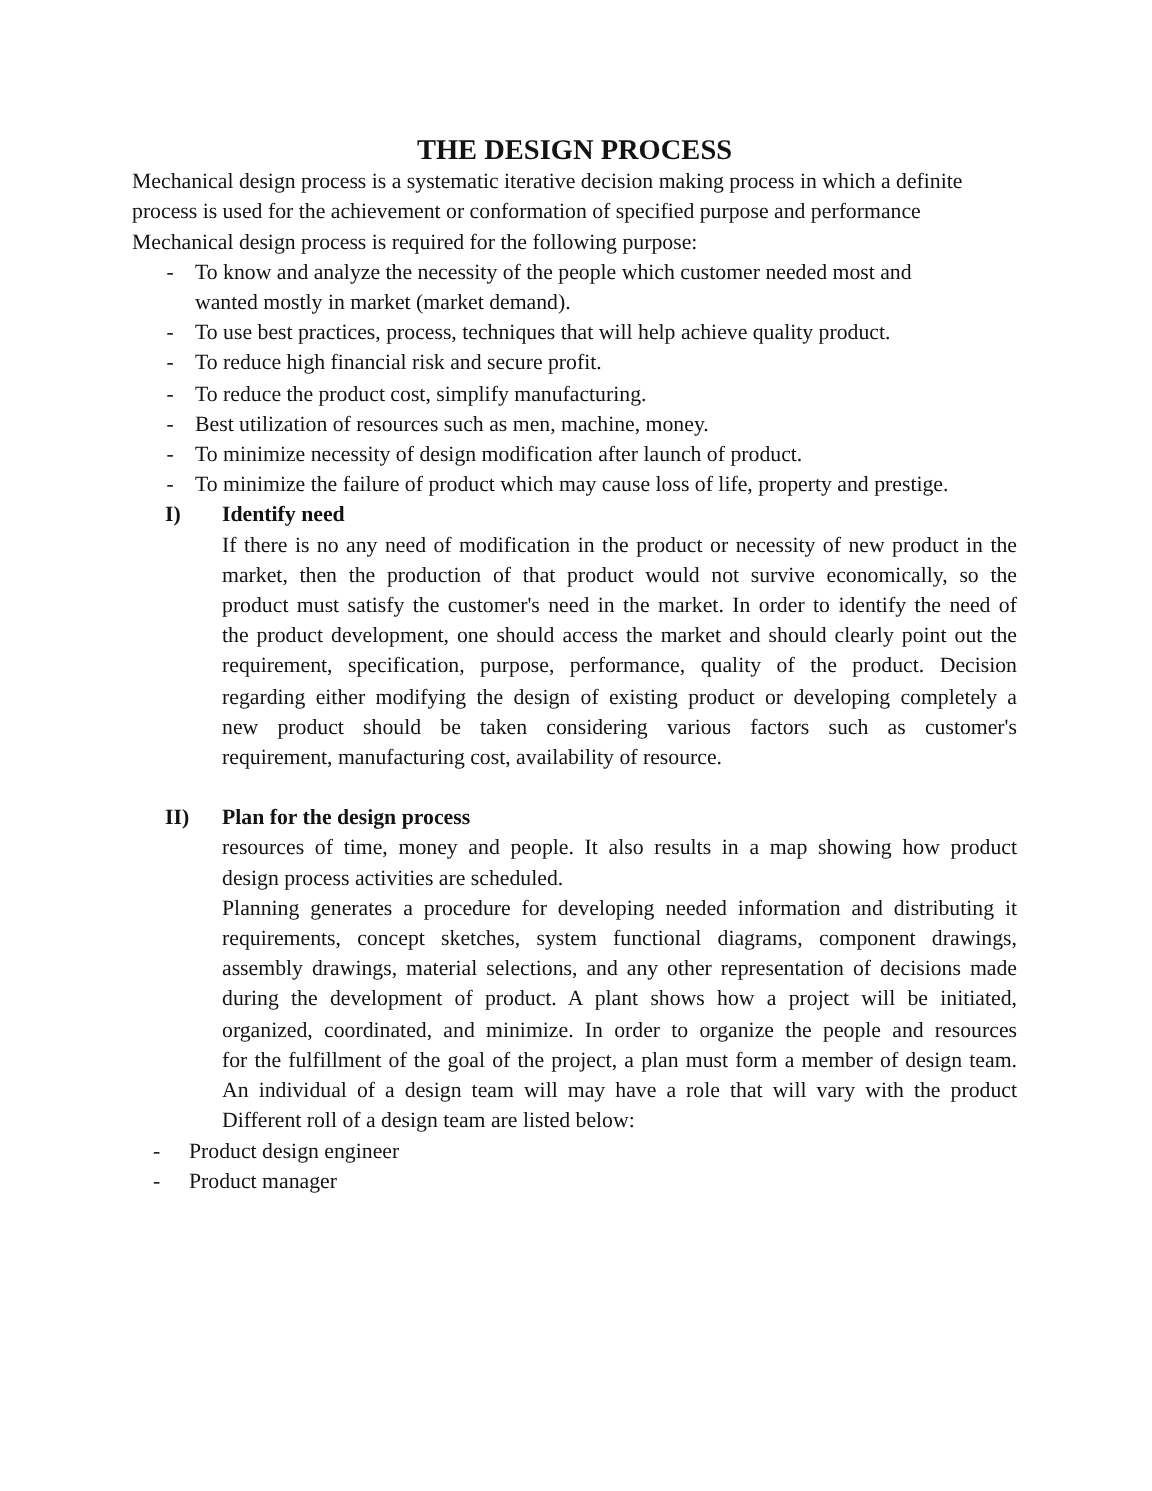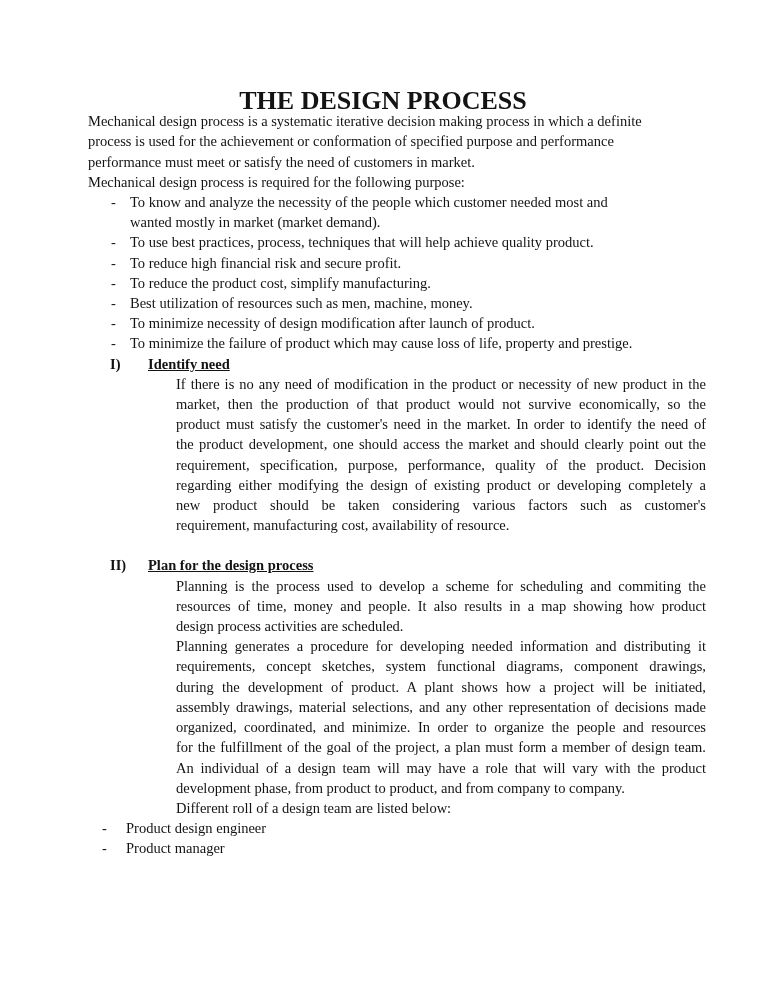--- a/index.html
+++ b/index.html
@@ -15,56 +15,55 @@
     color: #131313;
   }
   .doc {
     margin: 91px 0 0 88px;
     width: 590px;
     font-size: 14.5px;
     line-height: 20.2px;
   }
   .title {
     font-weight: bold;
-    font-size: 26px;
+    font-size: 19px;
     line-height: 20.2px;
     text-align: center;
   }
   .ln { min-height: 20.2px; }
   .ln.j {
     text-align: justify;
     text-align-last: justify;
   }
-  .para.indent { margin-left: 88px; width: 530px; }
+  .para.indent { margin-left: 60px; width: 530px; }
   .shead {
     position: relative;
     padding-left: 60px;
     font-weight: bold;
   }
   .numeral { position: absolute; left: 22px; }
-  .sheading { text-decoration: underline; }
+  .sheading { }
   section.sect2 { margin-top: 20px; }
   .bullet { position: relative; }
   .bullet .marker { position: absolute; }
   .list.purpose .bullet { padding-left: 42px; }
   .list.purpose .bullet .marker { left: 23px; }
   .list.roles .bullet { padding-left: 38px; }
   .list.roles .bullet .marker { left: 14px; }
 </style>
 </head>
 <body>
 
 <div class="doc">
 
   <div class="title">THE DESIGN PROCESS</div>
 
   <div class="para">
       <div class="ln">Mechanical design process is a systematic iterative decision making process in which a definite</div>
       <div class="ln">process is used for the achievement or conformation of specified purpose and performance</div>
-      <div class="ln">performance must meet or satisfy the need of customers in market.</div>
     </div>
 
   <div class="ln">Mechanical design process is required for the following purpose:</div>
 
   <div class="list purpose">
       <div class="bullet">
         <span class="marker">-</span>
         <div class="btext">
           <div class="ln">To know and analyze the necessity of the people which customer needed most and</div>
           <div class="ln">wanted mostly in market (market demand).</div>
@@ -124,33 +123,31 @@
         <div class="ln">requirement, manufacturing cost, availability of resource.</div>
       </div>
   </section>
 
   <section class="sect2">
     <div class="shead">
       <span class="numeral">II)</span>
       <span class="sheading">Plan for the design process</span>
     </div>
     <div class="para indent">
-        <div class="ln j">Planning is the process used to develop a scheme for scheduling and commiting the</div>
         <div class="ln j">resources of time, money and people. It also results in a map showing how product</div>
         <div class="ln">design process activities are scheduled.</div>
       </div>
     <div class="para indent">
         <div class="ln j">Planning generates a procedure for developing needed information and distributing it</div>
         <div class="ln j">requirements, concept sketches, system functional diagrams, component drawings,</div>
+        <div class="ln j">assembly drawings, material selections, and any other representation of decisions made</div>
         <div class="ln j">during the development of product. A plant shows how a project will be initiated,</div>
-        <div class="ln j">assembly drawings, material selections, and any other representation of decisions made</div>
         <div class="ln j">organized, coordinated, and minimize. In order to organize the people and resources</div>
         <div class="ln j">for the fulfillment of the goal of the project, a plan must form a member of design team.</div>
         <div class="ln j">An individual of a design team will may have a role that will vary with the product</div>
-        <div class="ln">development phase, from product to product, and from company to company.</div>
       </div>
     <div class="para indent">
         <div class="ln">Different roll of a design team are listed below:</div>
       </div>
   </section>
 
   <div class="list roles">
       <div class="bullet">
         <span class="marker">-</span>
         <div class="btext">

